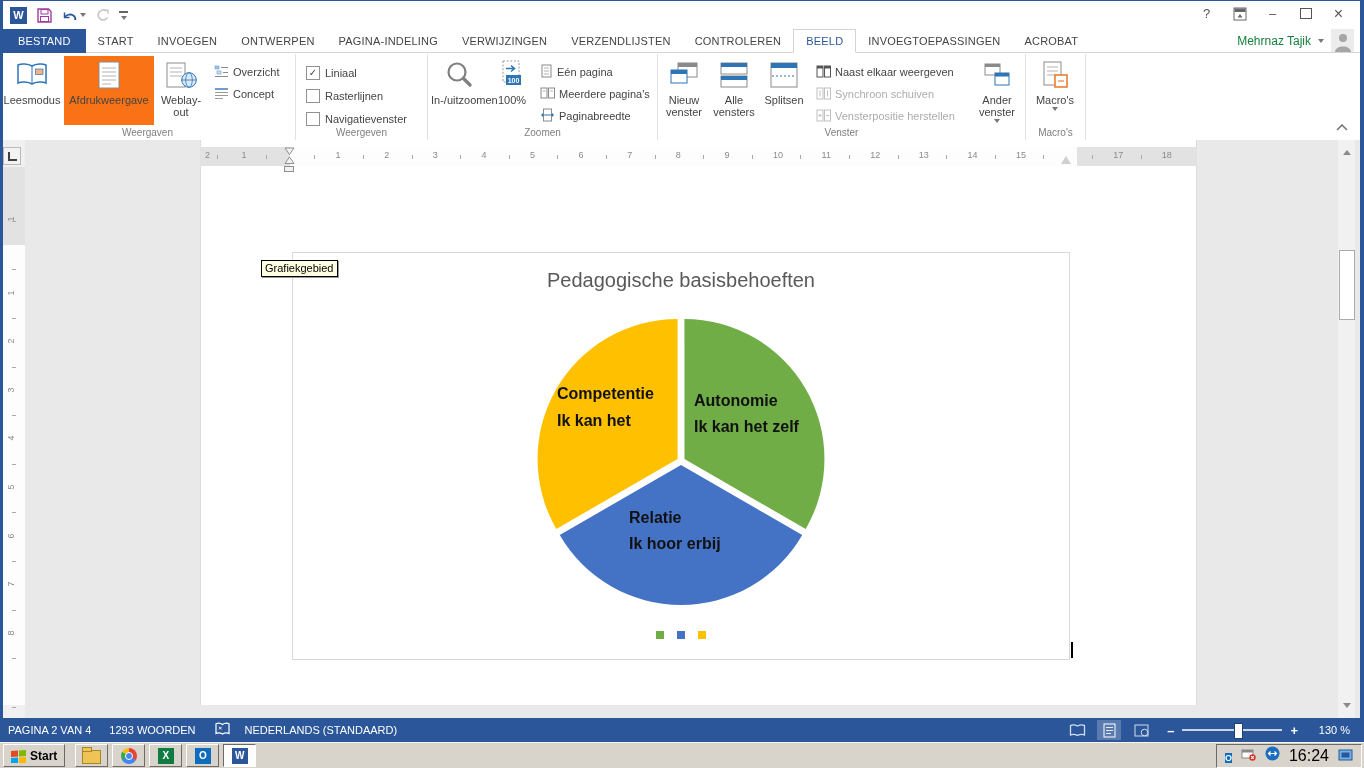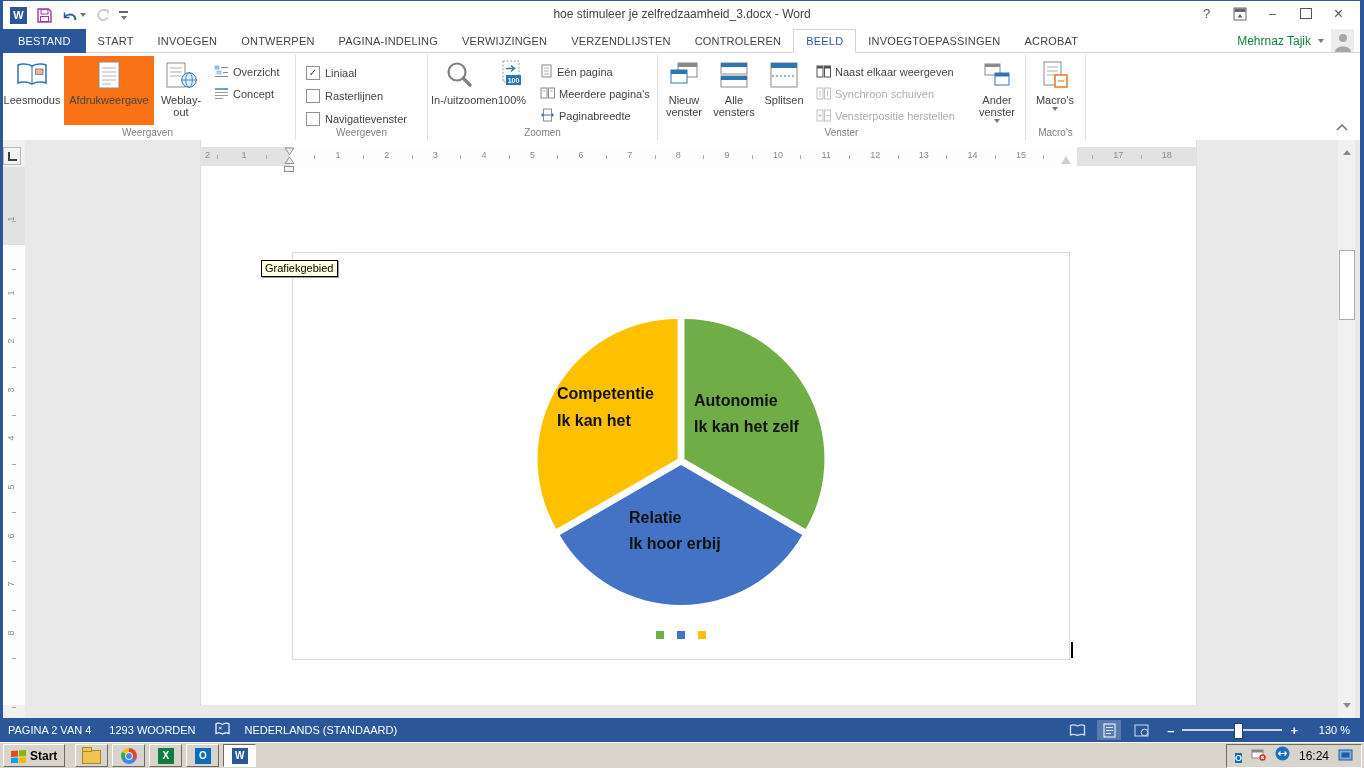--- a/index.html
+++ b/index.html
@@ -127,21 +127,21 @@
   .excel{background:#107c41;}
   .outlook{background:#0f6cbd;}
   .wordsq{background:#2b579a;}
   .folder{position:relative;width:17px;height:12px;background:#f0c355;border:1px solid #a8862a;margin-top:3px;}
   .folder::before{content:"";position:absolute;left:-1px;top:-4px;width:8px;height:3px;background:#f0c355;border:1px solid #a8862a;}
   .chrome{position:relative;width:16px;height:16px;border-radius:50%;
           background:conic-gradient(#ea4335 0 120deg,#4285f4 120deg 240deg,#34a853 240deg 300deg,#fbbc05 300deg 360deg);}
   .chrome-in{position:absolute;left:4px;top:4px;width:8px;height:8px;background:#4285f4;border:1.5px solid #fff;
              border-radius:50%;box-sizing:border-box;}
   #tray{margin-left:auto;height:22px;display:flex;align-items:center;gap:9px;padding:0 8px;margin-right:2px;}
-  #clock{font-size:12px;color:#000;}
+  #clock{font-size:16px;color:#000;}
 </style>
 </head>
 <body>
 
 <div id="app">
   <div class="winborder" id="border-left"></div>
   <div class="winborder" id="border-right"></div>
   <div class="winborder" id="border-top"></div>
 
   <div id="titlebar">
@@ -167,21 +167,20 @@
             <path d="M9.5 2.2 h3.5 v3.5" fill="none" stroke="#9a9a9a" stroke-width="1.5"></path>
           </svg>
       </span>
       <span class="qatbtn">
         <span style="display:flex;flex-direction:column;align-items:center;gap:1px">
           <span class="qat-dd"></span>
           <span class="dd-s"></span>
         </span>
       </span>
     </div>
-    <div id="title-text">hoe stimuleer je zelfredzaamheid_3.docx - Word</div>
     <div id="wincontrols">
       <span class="wc">?</span>
       <span class="wc">
         <svg width="14" height="14">
             <rect x="1" y="1" width="12" height="12" fill="none" stroke="#666"></rect>
             <rect x="1.5" y="1.5" width="11" height="3.5" fill="#666"></rect>
             <path d="M4.5 10.5 h5 l-2.5 -3.5 Z" fill="#666"></path>
           </svg>
       </span>
       <span class="wc">–</span>
@@ -552,20 +551,21 @@
         <span class="rtick" style="left: 746.1px; top: 8px;"></span>
         <span class="rtick" style="left: 794.7px; top: 8px;"></span>
         <span class="rtick" style="left: 843.3px; top: 8px;"></span>
         <span class="rtick" style="left: 891.9px; top: 8px;"></span>
         <span class="rtick" style="left: 940.5px; top: 8px;"></span>
         <span class="rtick" style="left: 65.7px; top: 8px;"></span>
         <span class="rtick" style="left: 17.1px; top: 8px;"></span>
       </div>
 
     <div id="chart">
+      <div id="chart-title" style="color: rgb(89, 89, 89);">Pedagogische basisbehoeften</div>
       <svg id="pie-svg" width="300" height="300" viewBox="0 0 300 300">
           <path d="M153.46410161513776,148 L153.46410161513776,8 A140,140 0 0 1 274.70765814495917,217.99999999999997 Z" fill="#70AD47"></path>
           <path d="M150,154 L271.24355652982143,223.99999999999997 A140,140 0 0 1 28.756443470178624,224.00000000000006 Z" fill="#4472C4"></path>
           <path d="M146.53589838486224,148 L25.29234185504086,218.00000000000006 A140,140 0 0 1 146.5358983848622,8 Z" fill="#FFC000"></path>
         </svg>
       <div class="pielabel" style="left:264px;top:132px">Competentie</div>
       <div class="pielabel" style="left:264px;top:159px;font-weight:bold">Ik kan het</div>
       <div class="pielabel" style="left:401px;top:139px">Autonomie</div>
       <div class="pielabel" style="left:401px;top:165px;font-weight:bold">Ik kan het zelf</div>
       <div class="pielabel" style="left:336px;top:256px">Relatie</div>

